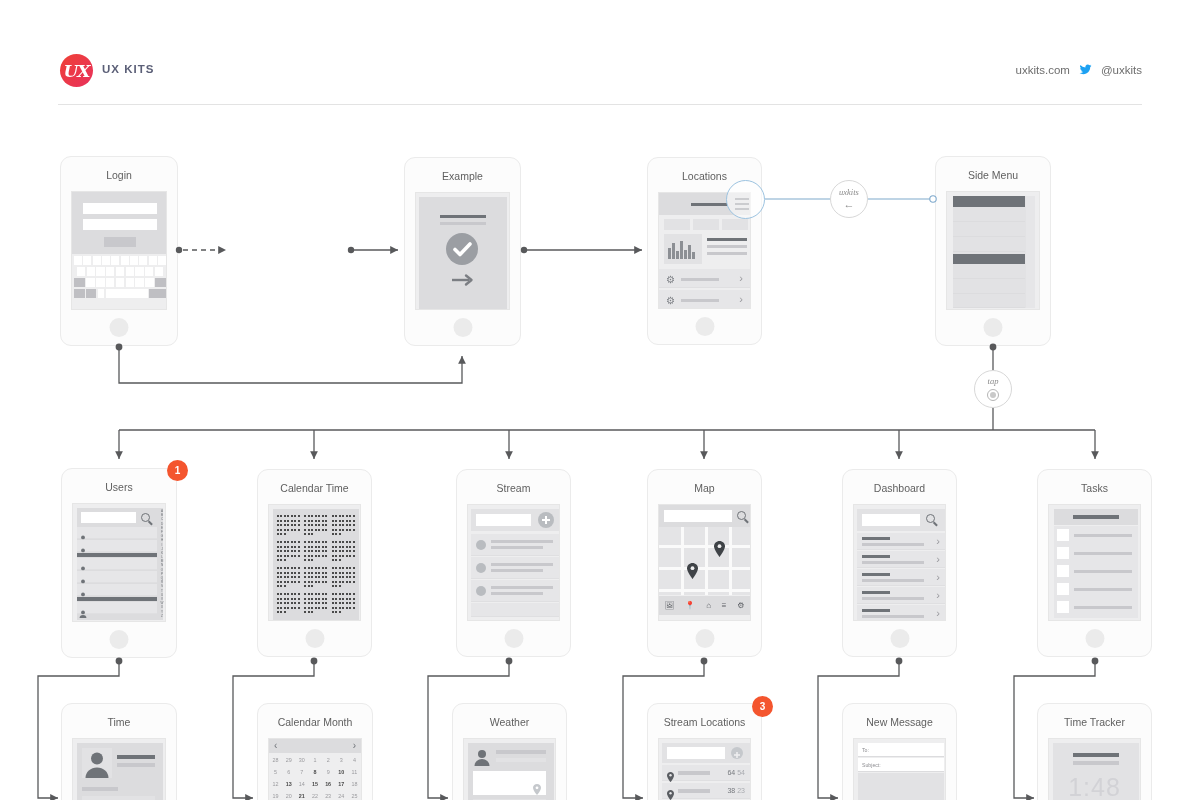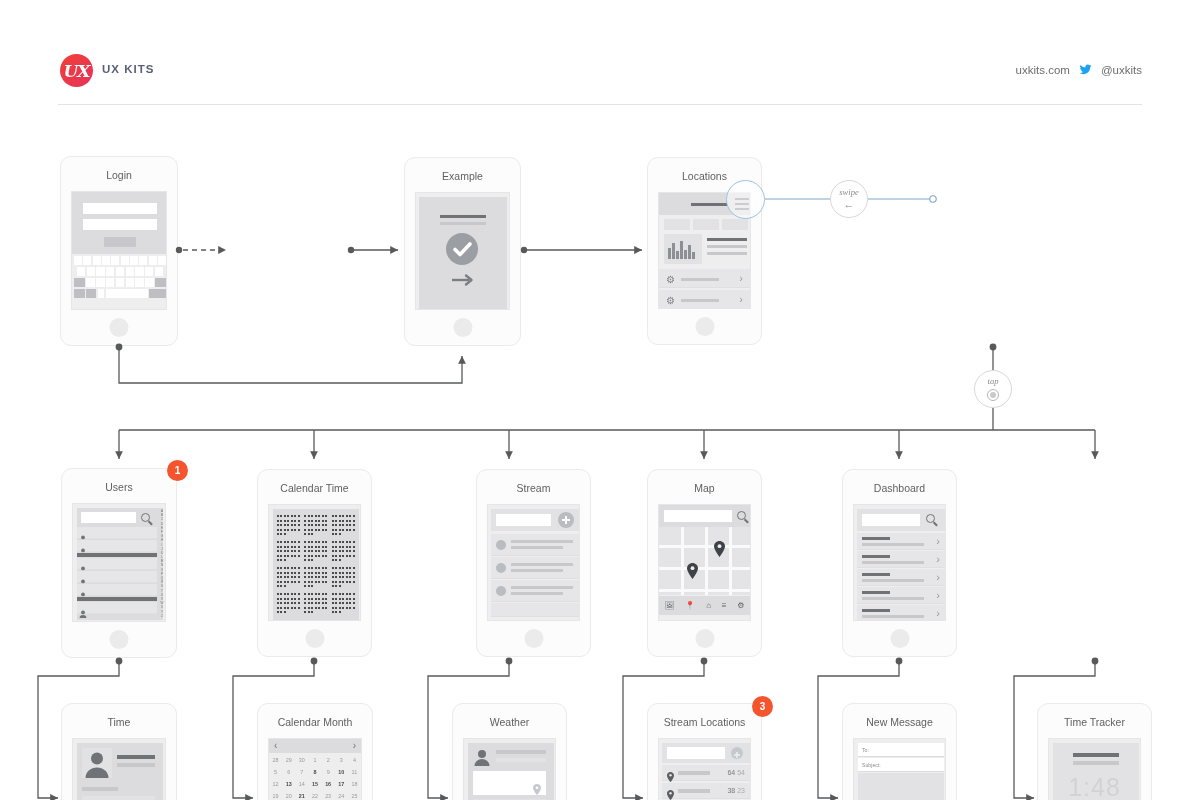--- a/index.html
+++ b/index.html
@@ -216,21 +216,21 @@
     <path d="M704,647 L704,660 L623,660 L623,782 L643,782" fill="none" stroke="#58595b" stroke-width="1.3" marker-end="url(#ah)"></path>
 
     <circle cx="899" cy="645" r="3.4" fill="#58595b"></circle>
     <path d="M899,647 L899,660 L818,660 L818,782 L838,782" fill="none" stroke="#58595b" stroke-width="1.3" marker-end="url(#ah)"></path>
 
     <circle cx="1095" cy="645" r="3.4" fill="#58595b"></circle>
     <path d="M1095,647 L1095,660 L1014,660 L1014,782 L1034,782" fill="none" stroke="#58595b" stroke-width="1.3" marker-end="url(#ah)"></path>
   </svg>
 
   <div class="gesture" style="left:830px; top:164px;">
-    <div class="g-label">swipe</div>
+    <div class="g-label">uxkits</div>
     <div class="g-icon">←</div>
   </div>
   <div class="gesture" style="left:974px; top:354px;">
     <div class="g-label">tap</div>
     <div class="tap-rings">
         <i></i>
       </div>
   </div>
 
   <div class="phone" style="left:60px; top:140px; width:118px; height:190px;">
@@ -344,20 +344,37 @@
       <div class="wf row-l" style="left:0; top:97px; width:100%; height:19px;">
         <div class="gear" style="left:7px; top:6px;">⚙</div>
         <div class="wf bar-m" style="left:22px; top:9px; width:38px; height:3px;"></div>
         <div class="chev" style="right:7px; top:4px;">›</div>
       </div>
     </div>
     <div class="home-btn"></div>
   </div>
   <div class="hl-ring" style="left:726px; top:164px;"></div>
 
+  <div class="phone" style="left:935px; top:140px; width:116px; height:190px;">
+    <div class="phone-title">Side Menu</div>
+    <div class="screen">
+      <div class="wf bar-l" style="left:6px; top:4px; width:82px; height:112px;">
+        <div class="wf bar-d" style="left:0; top:0; width:72px; height:11px;"></div>
+        <div class="wf" style="left:0; top:12px; width:72px; height:14px; border-bottom:1px solid #dcdcde;"></div>
+        <div class="wf" style="left:0; top:27px; width:72px; height:14px; border-bottom:1px solid #dcdcde;"></div>
+        <div class="wf" style="left:0; top:42px; width:72px; height:14px; border-bottom:1px solid #dcdcde;"></div>
+        <div class="wf bar-d" style="left:0; top:58px; width:72px; height:10px;"></div>
+        <div class="wf" style="left:0; top:69px; width:72px; height:14px; border-bottom:1px solid #dcdcde;"></div>
+        <div class="wf" style="left:0; top:84px; width:72px; height:14px; border-bottom:1px solid #dcdcde;"></div>
+        <div class="wf" style="left:0; top:99px; width:72px; height:13px; border-bottom:1px solid #dcdcde;"></div>
+        <div class="wf" style="left:73px; top:0; width:9px; height:112px; background:#e6e6e8;"></div>
+      </div>
+    </div>
+    <div class="home-btn"></div>
+  </div>
 
   <div class="phone" style="left:61px; top:452px; width:116px; height:190px;">
     <div class="phone-title">Users</div>
     <div class="screen">
       <div class="wf bar-g" style="left:4px; top:4px; width:86px; height:112px;"></div>
       <div class="wf bar-w" style="left:8px; top:8px; width:55px; height:11px;"></div>
       <div class="mag" style="left:68px; top:9px; width:12px; height:12px;">
           <div class="lens"></div>
           <div class="hand"></div>
         </div>
@@ -879,21 +896,21 @@
             <i style="visibility: hidden;"></i>
             <i style="visibility: hidden;"></i>
             <i style="visibility: hidden;"></i>
             <i style="visibility: hidden;"></i>
           </div>
         </div>
     </div>
     <div class="home-btn"></div>
   </div>
 
-  <div class="phone" style="left:476px; top:453px; width:115px; height:188px;">
+  <div class="phone" style="left:456px; top:453px; width:115px; height:188px;">
     <div class="phone-title">Stream</div>
     <div class="screen">
       <div class="wf bar-l" style="left:3px; top:4px; width:88px; height:22px;"></div>
       <div class="wf bar-w" style="left:8px; top:9px; width:55px; height:12px;"></div>
       <div class="wf dot-c" style="left:70px; top:7px; width:16px; height:16px; background:#b9bcc0;">
         <svg width="16" height="16" viewBox="0 0 16 16">
             <line x1="8" y1="4" x2="8" y2="12" stroke="#fff" stroke-width="2"></line>
             <line x1="4" y1="8" x2="12" y2="8" stroke="#fff" stroke-width="2"></line>
           </svg>
       </div>
@@ -988,20 +1005,41 @@
       </div>
       <div class="wf row-l" style="left:3px; top:100px; width:88px; height:17px;">
         <div class="wf bar-d" style="left:5px; top:4px; width:28px; height:3px;"></div>
         <div class="wf bar-m" style="left:5px; top:10px; width:62px; height:3px;"></div>
         <div class="chev" style="right:5px; top:3px;">›</div>
       </div>
     </div>
     <div class="home-btn"></div>
   </div>
 
+  <div class="phone" style="left:1037px; top:453px; width:115px; height:188px;">
+    <div class="phone-title">Tasks</div>
+    <div class="screen">
+      <div class="wf bar-l" style="left:5px; top:4px; width:84px; height:16px; background:#dcdcde;">
+        <div class="wf bar-d" style="left:19px; top:6px; width:46px; height:4px;"></div>
+      </div>
+      <div class="wf" style="left:5px; top:21px; width:84px; height:92px; background:#e6e6e8;">
+        <div class="wf bar-w" style="left:3px; top:3px; width:12px; height:12px;"></div>
+        <div class="wf bar-m" style="left:20px; top:8px; width:58px; height:3px;"></div>
+        <div class="wf bar-w" style="left:3px; top:21px; width:12px; height:12px;"></div>
+        <div class="wf bar-m" style="left:20px; top:26px; width:58px; height:3px;"></div>
+        <div class="wf bar-w" style="left:3px; top:39px; width:12px; height:12px;"></div>
+        <div class="wf bar-m" style="left:20px; top:44px; width:58px; height:3px;"></div>
+        <div class="wf bar-w" style="left:3px; top:57px; width:12px; height:12px;"></div>
+        <div class="wf bar-m" style="left:20px; top:62px; width:58px; height:3px;"></div>
+        <div class="wf bar-w" style="left:3px; top:75px; width:12px; height:12px;"></div>
+        <div class="wf bar-m" style="left:20px; top:80px; width:58px; height:3px;"></div>
+      </div>
+    </div>
+    <div class="home-btn"></div>
+  </div>
 
   <div class="phone" style="left:61px; top:687px; width:116px; height:190px;">
     <div class="phone-title">Time</div>
     <div class="screen">
       <div class="wf bar-g" style="left:4px; top:4px; width:86px; height:112px;"></div>
       <div class="wf bar-l" style="left:9px; top:9px; width:30px; height:30px;">
         <svg width="30" height="30" viewBox="0 0 30 30">
             <circle cx="15" cy="10.5" r="6" fill="#6f7378"></circle>
             <path d="M3.5,30 a11.5,10.5 0 0 1 23,0z" fill="#6f7378"></path>
           </svg>

